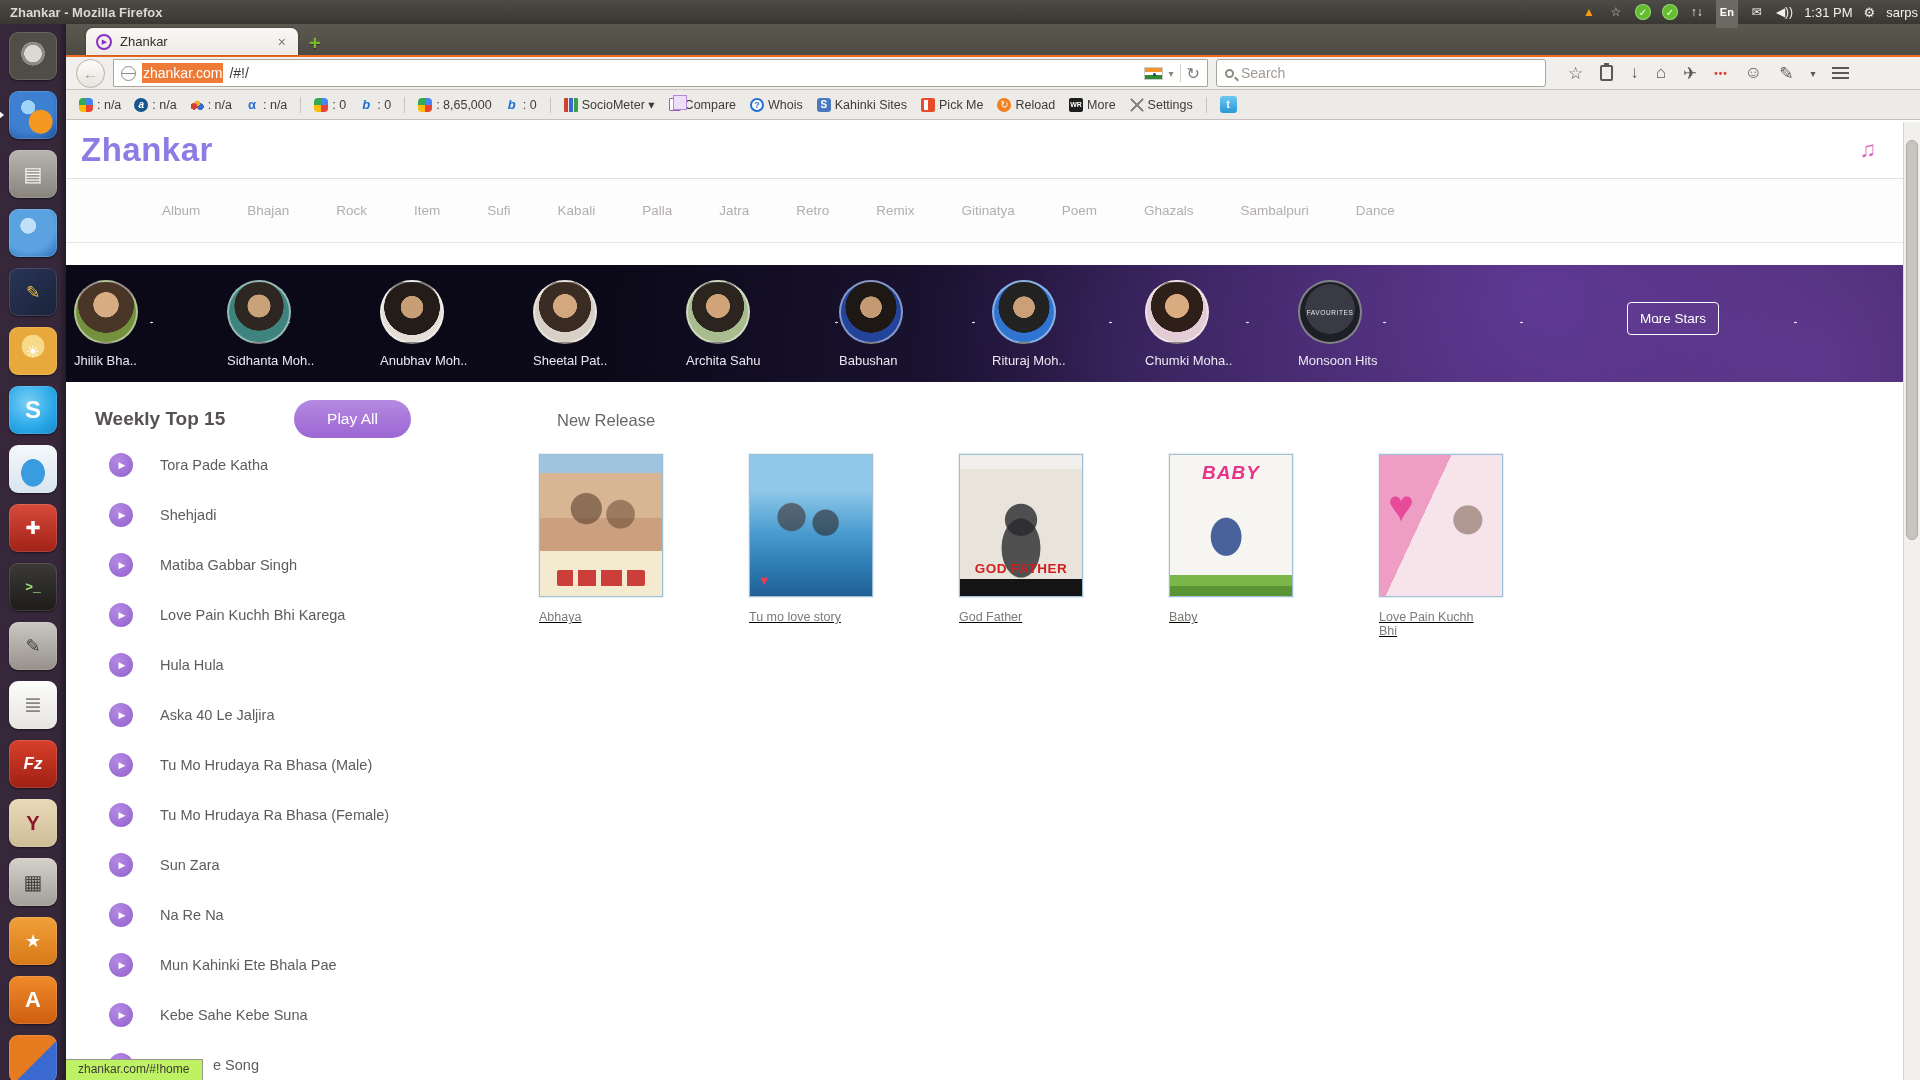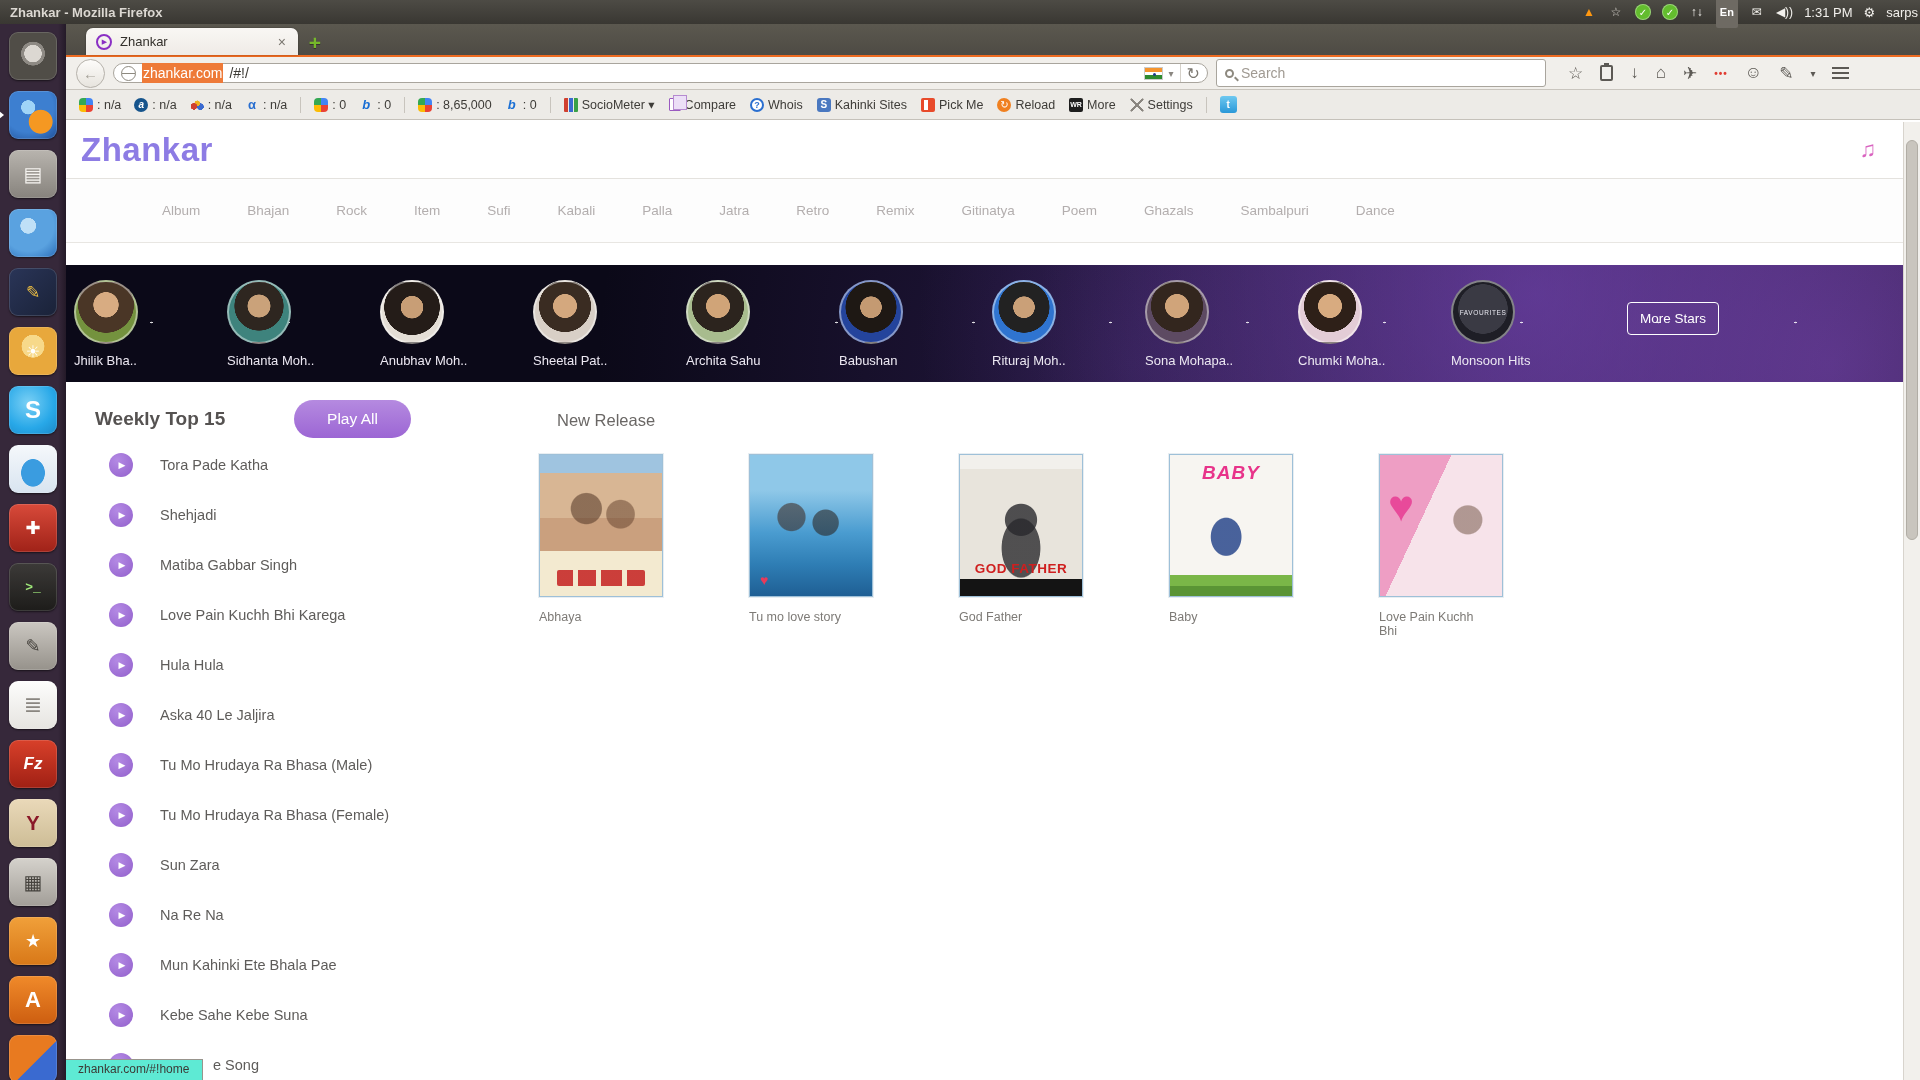--- a/index.html
+++ b/index.html
@@ -59,21 +59,21 @@
   .fav::before{content:"▶";font-size:7px;color:#8a2fc4;margin-left:1px;}
   .tab-title{flex:1;}
   .tab-close{color:#7a766f;font-size:14px;padding:0 2px;}
   .newtab{height:25px;width:34px;display:flex;align-items:center;justify-content:center;
     color:#76b82a;font-size:21px;font-weight:700;text-shadow:0 1px 0 rgba(0,0,0,.35);}
 
   .navbar{height:35px;background:#f1efeb;border-top:2px solid #ee6b21;border-bottom:1px solid #c9c5be;
     display:flex;align-items:center;padding:0 10px;gap:8px;}
   .backbtn{width:29px;height:29px;border-radius:50%;border:1px solid #b5b1aa;flex:none;
     background:linear-gradient(#fdfcfa,#e7e4de);color:#a5a199;display:flex;align-items:center;justify-content:center;font-size:15px;}
-  .urlbox{width:1095px;height:20px;background:#fff;border:1px solid #a9a59d;border-radius:13px;
+  .urlbox{width:1095px;height:28px;background:#fff;border:1px solid #a9a59d;border-radius:1px;
     display:flex;align-items:center;padding:0 7px;gap:6px;}
   .globe{width:15px;height:15px;border-radius:50%;border:1px solid #8d897f;flex:none;
     background:linear-gradient(rgba(0,0,0,0) 6px, #8d897f 6px 7px, rgba(0,0,0,0) 7px);}
   .url-sel{background:#ee7a38;color:#fff;font-size:14px;padding:2px 1px;}
   .url-rest{color:#3c3a35;font-size:14px;}
   .urlspacer{flex:1;}
   .flag{width:19px;height:13px;border:1px solid #ccc;flex:none;position:relative;
     background:linear-gradient(#f5952e 0 33%, #fff 33% 66%, #2e8b2e 66% 100%);}
   .flag::after{content:"";position:absolute;left:8px;top:5px;width:3px;height:3px;border-radius:50%;background:#223a8c;}
   .caret{color:#8a8680;font-size:10px;}
@@ -165,21 +165,21 @@
   .play-btn{width:24px;height:24px;border-radius:50%;flex:none;
     background:radial-gradient(circle at 35% 30%, #b48ae4, #9260cc);
     display:flex;align-items:center;justify-content:center;}
   .play-btn::before{content:"▶";color:#fff;font-size:9px;margin-left:2px;}
   .trow-title{font-size:14.5px;color:#5e5c5a;}
   .trow.partial .trow-title{margin-left:53px;}
 
   .newrel{position:absolute;left:473px;top:289px;}
   .newrel-title{font-size:16.5px;color:#6a6765;padding-left:18px;}
   .albums{display:flex;gap:98px;margin-top:24px;}
-  .album{width:112px;}
+  .album{width:112px;text-decoration:underline;}
   .cover{width:124px;height:143px;border:1px solid #9ec0d8;box-shadow:0 0 0 1px #e8eef2;position:relative;overflow:hidden;}
   .ptext{position:absolute;width:100%;text-align:center;}
   .ptext:empty{display:none;}
   .art-abhaya{background:
     radial-gradient(circle at 38% 38%, rgba(80,52,36,.55) 0 13%, rgba(0,0,0,0) 14%),
     radial-gradient(circle at 66% 42%, rgba(96,62,42,.5) 0 12%, rgba(0,0,0,0) 13%),
     linear-gradient(180deg,#9fc4e0 0 13%, #d8b694 13% 45%, #caa07e 45% 68%, #f3ead0 68% 100%);}
   .art-abhaya::after{content:"";position:absolute;left:14%;bottom:10px;width:72%;height:16px;background:
     linear-gradient(90deg,#c42020 0 18%, rgba(0,0,0,0) 18% 24%, #c42020 24% 44%, rgba(0,0,0,0) 44% 50%, #c42020 50% 74%, rgba(0,0,0,0) 74% 80%, #c42020 80% 100%);
     opacity:.85;border-radius:2px;}
@@ -196,21 +196,21 @@
   .art-baby{background:
     radial-gradient(ellipse at 46% 58%, rgba(42,72,140,.85) 0 16%, rgba(0,0,0,0) 17%),
     linear-gradient(180deg,#f7f5f1 0 85%, #7ab648 85% 93%, #5a9435 93% 100%);}
   .art-baby .ptext{top:7px;color:#e8338a;font-size:19px;font-weight:700;font-style:italic;letter-spacing:1px;}
   .art-lovepain{background:
     radial-gradient(circle at 72% 46%, rgba(90,60,40,.45) 0 12%, rgba(0,0,0,0) 13%),
     linear-gradient(115deg,#ee9ec4 0 38%, #f7e3ea 38% 100%);}
   .art-lovepain::before{content:"♥";position:absolute;left:8px;top:26px;color:#e84a9a;font-size:44px;}
   .album-label{margin-top:13px;font-size:12.5px;color:#7d7a76;}
 
-  .tooltip{position:absolute;left:0;bottom:0;height:21px;background:#5eead4;
+  .tooltip{position:absolute;left:0;bottom:0;height:21px;background:#bef264;
     border:1px solid #98948c;border-left:none;border-bottom:none;
     font-size:12px;color:#3c3a36;padding:2px 13px 0 12px;z-index:6;}
 
   .vscroll{position:absolute;right:0;top:0;bottom:0;width:17px;background:#f2f0ec;border-left:1px solid #d8d4cd;z-index:7;}
   .vthumb{position:absolute;left:2px;right:2px;top:18px;height:400px;background:#c9c5be;border:1px solid #b1ada5;border-radius:8px;}
   .vstep{position:absolute;left:0;width:100%;text-align:center;color:#8a867e;font-size:9px;}
   .vstep.up{top:3px;} .vstep.down{bottom:3px;}
 </style>
 </head>
 <body>
@@ -503,26 +503,20 @@
     <div class="star-name">Babushan</div>
   </div>
 
   <div class="star">
     <div class="avatar s7">
       
     </div>
     <div class="star-name">Rituraj Moh..</div>
   </div>
 
-  <div class="star">
-    <div class="avatar s8">
-      
-    </div>
-    <div class="star-name">Sona Mohapa..</div>
-  </div>
 
   <div class="star">
     <div class="avatar s9">
       
     </div>
     <div class="star-name">Chumki Moha..</div>
   </div>
 
   <div class="star">
     <div class="avatar s10">

